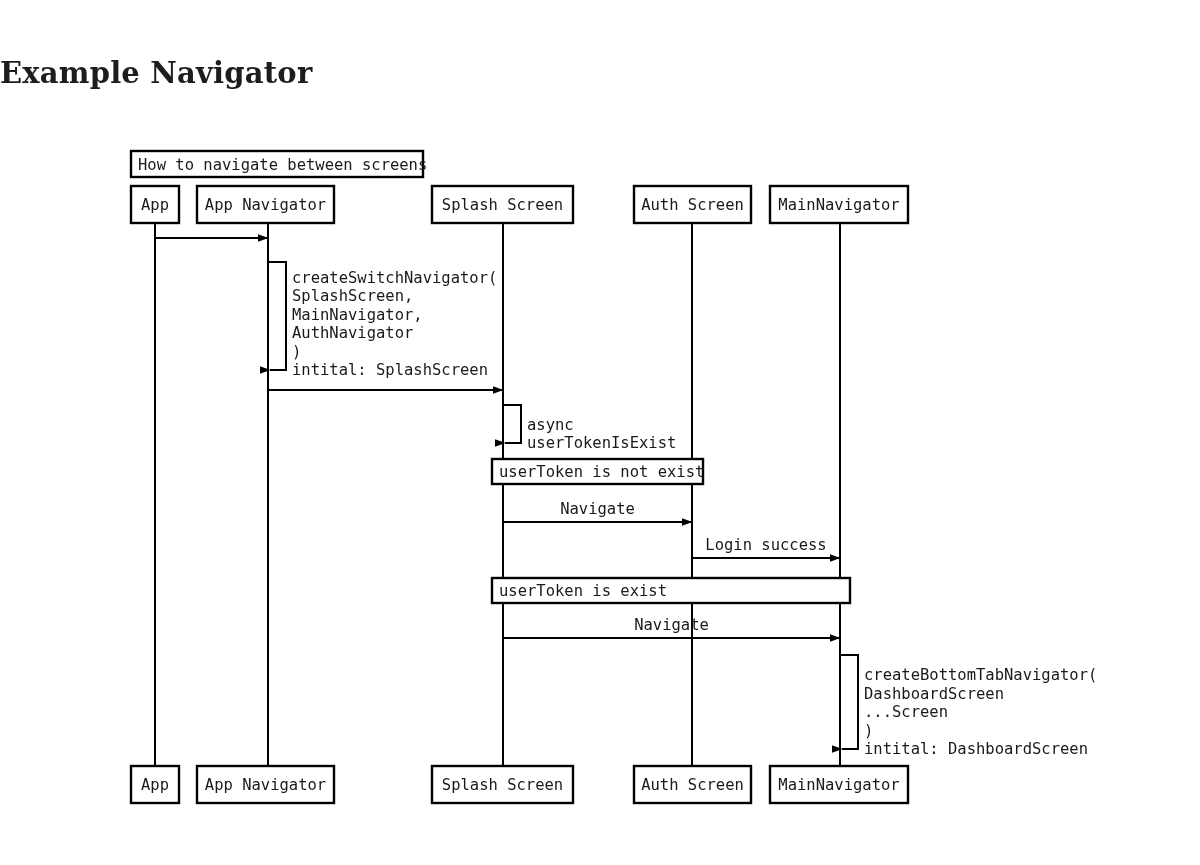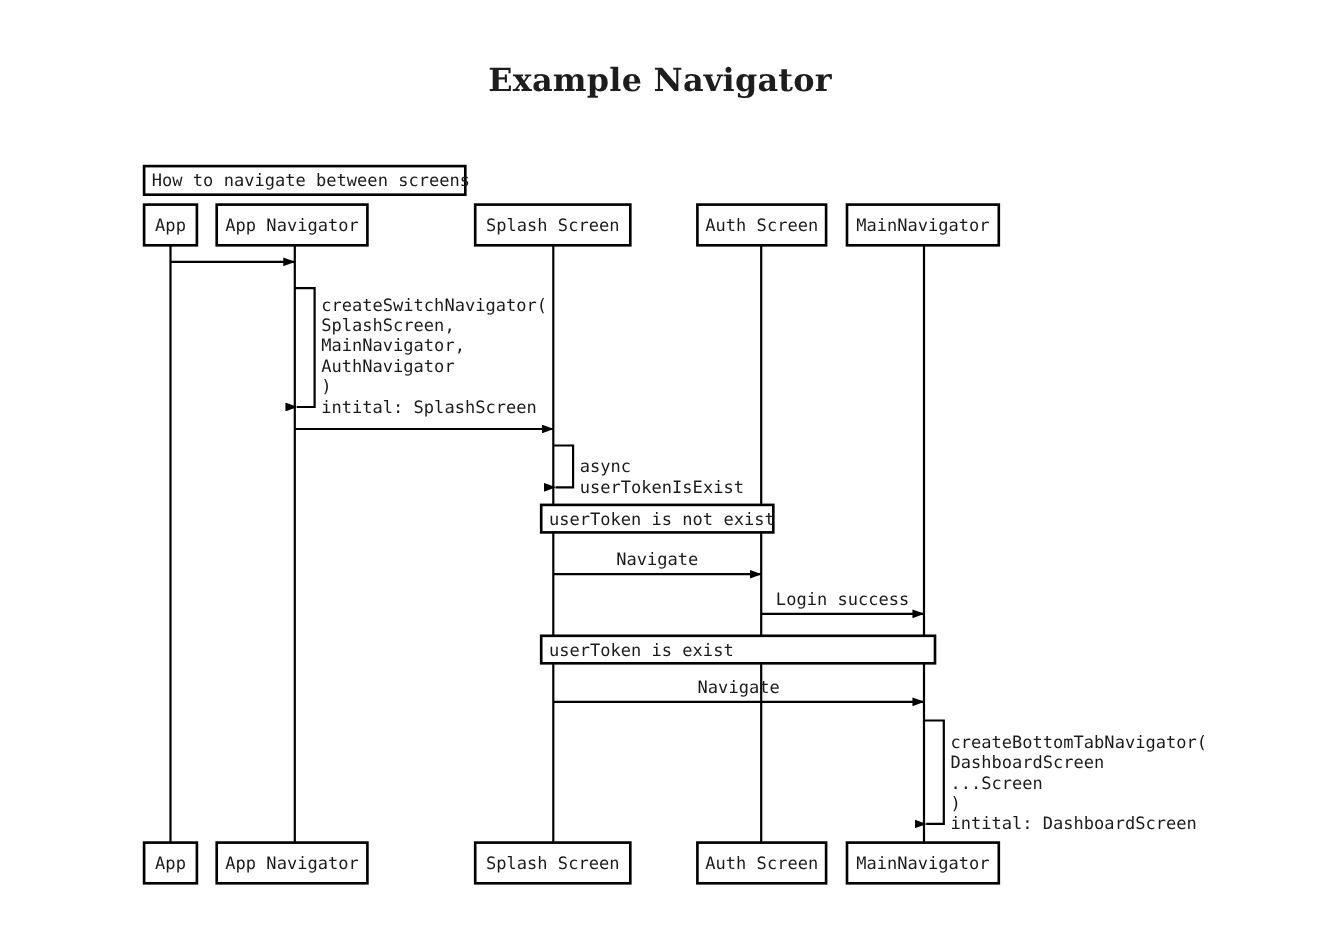--- a/index.html
+++ b/index.html
@@ -13,21 +13,20 @@
     position: relative;
     overflow: hidden;
     font-family: "DejaVu Sans Mono", monospace;
     color: #1a1a1a;
   }
   #diagram-title {
     position: absolute;
     left: 0;
     top: 56px;
     width: 1200px;
-    text-align: center;
     font-family: "DejaVu Serif", serif;
     font-weight: bold;
     font-size: 29px;
     letter-spacing: 0.2px;
     color: #1d1d1d;
   }
   svg#sequence-canvas {
     position: absolute;
     left: 0;
     top: 0;

